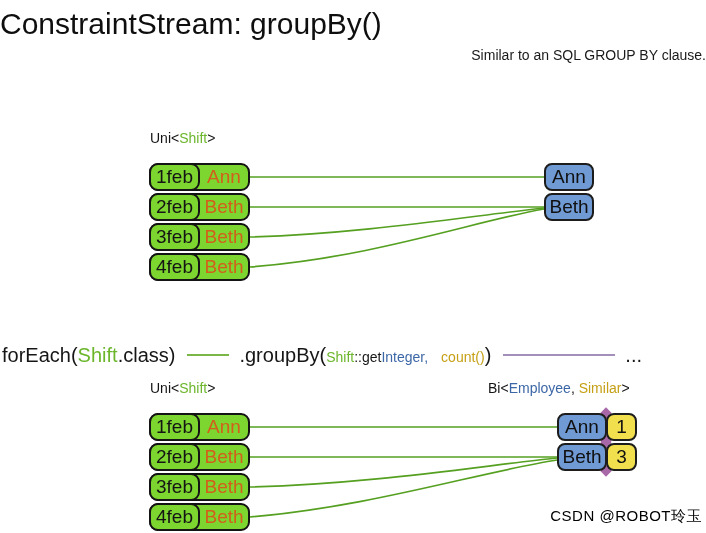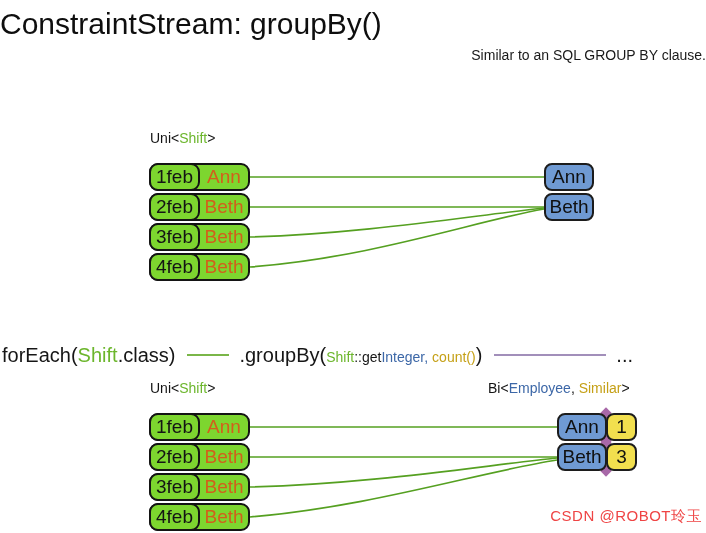--- a/index.html
+++ b/index.html
@@ -25,21 +25,21 @@
   .cl-green{color:var(--text-green);}
   .cl-blue{color:var(--text-blue);}
   .cl-gold{color:var(--text-gold);}
   .conn{
     display:inline-block;vertical-align:middle;height:0;
     border-top:2px solid var(--conn-green);margin:0 10px 3px 12px;
   }
   .conn.green{width:42px;}
   .conn.blue{width:156px;border-top-color:var(--line-blue);}
   .conn.purple{width:112px;border-top-color:var(--line-purple);}
-  .arg2{margin-left:4px;}
+  .arg2{margin-left:13px;}
   
   .type-header{position:absolute;font-size:14px;color:#141414;white-space:nowrap;}
   
   .shift-table{position:absolute;left:149px;width:101px;}
   .shift-row{
     position:relative;display:flex;align-items:center;box-sizing:border-box;
     width:101px;height:28px;margin-bottom:2px;
     background:var(--box-green);border:2px solid #141414;border-radius:9px;
   }
   .date-cell{
@@ -76,21 +76,21 @@
     position:absolute;width:8px;height:8px;background:var(--diamond-purple);
     transform:rotate(45deg);left:45px;z-index:0;
   }
   .diamond.top{top:-4px;}
   .diamond.bottom{top:24px;}
   
   .lines{position:absolute;left:0;top:0;pointer-events:none;}
   .ln-green{stroke:var(--line-green);stroke-width:1.7;fill:none;}
   
   .watermark{
-    position:absolute;top:507px;right:4px;font-size:15px;color:#ef4444;
+    position:absolute;top:507px;right:4px;font-size:15px;color:#000000;
     letter-spacing:.5px;white-space:nowrap;
   }
 </style>
 </head>
 <body>
 
 <div class="page">
 
   <div class="title">ConstraintStream: groupBy()</div>
   <div class="subtitle">Similar to an SQL GROUP BY clause.</div>

